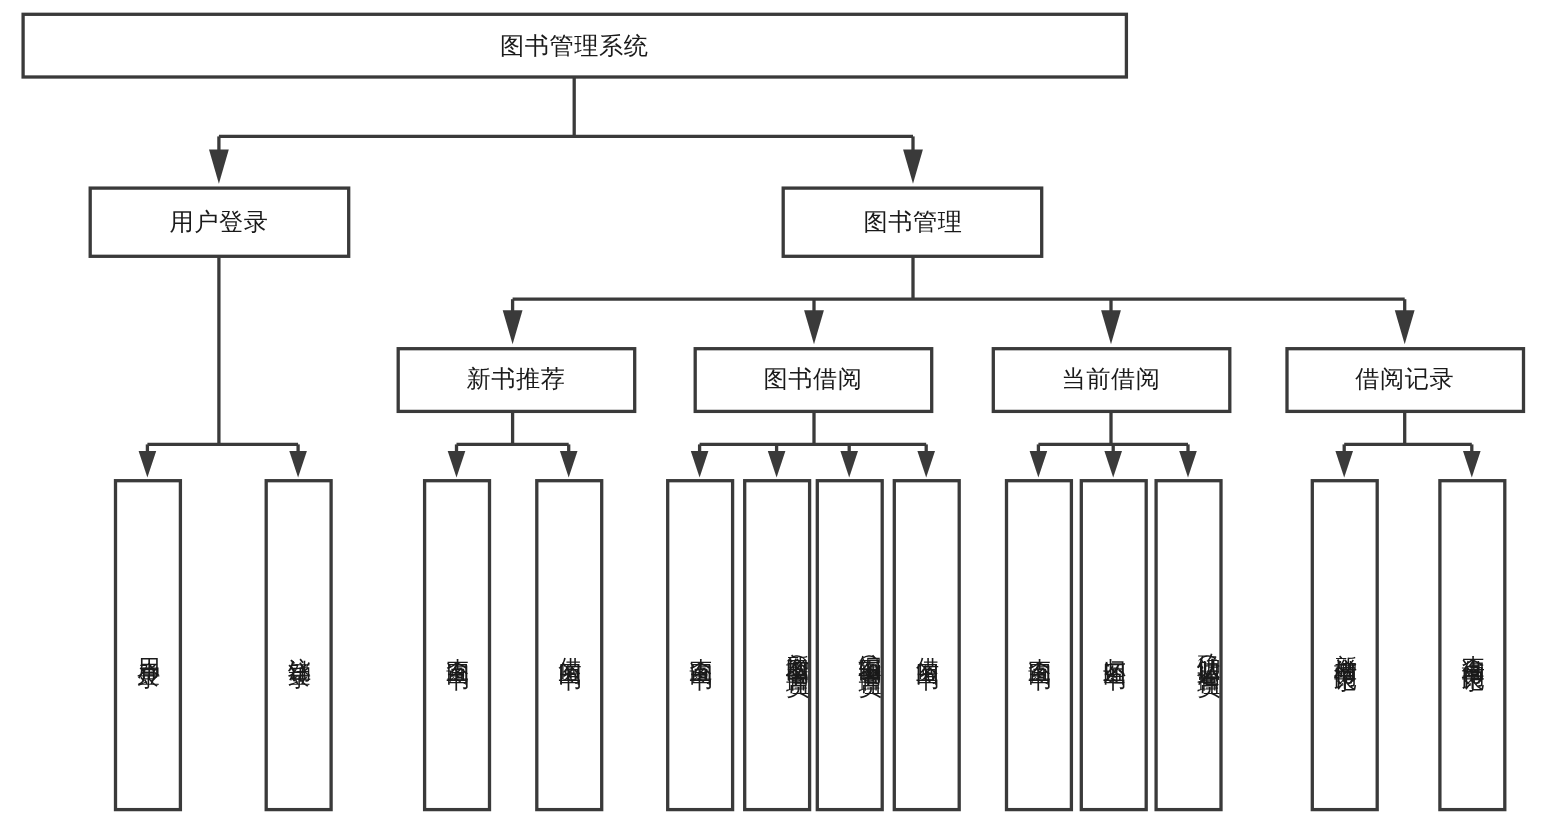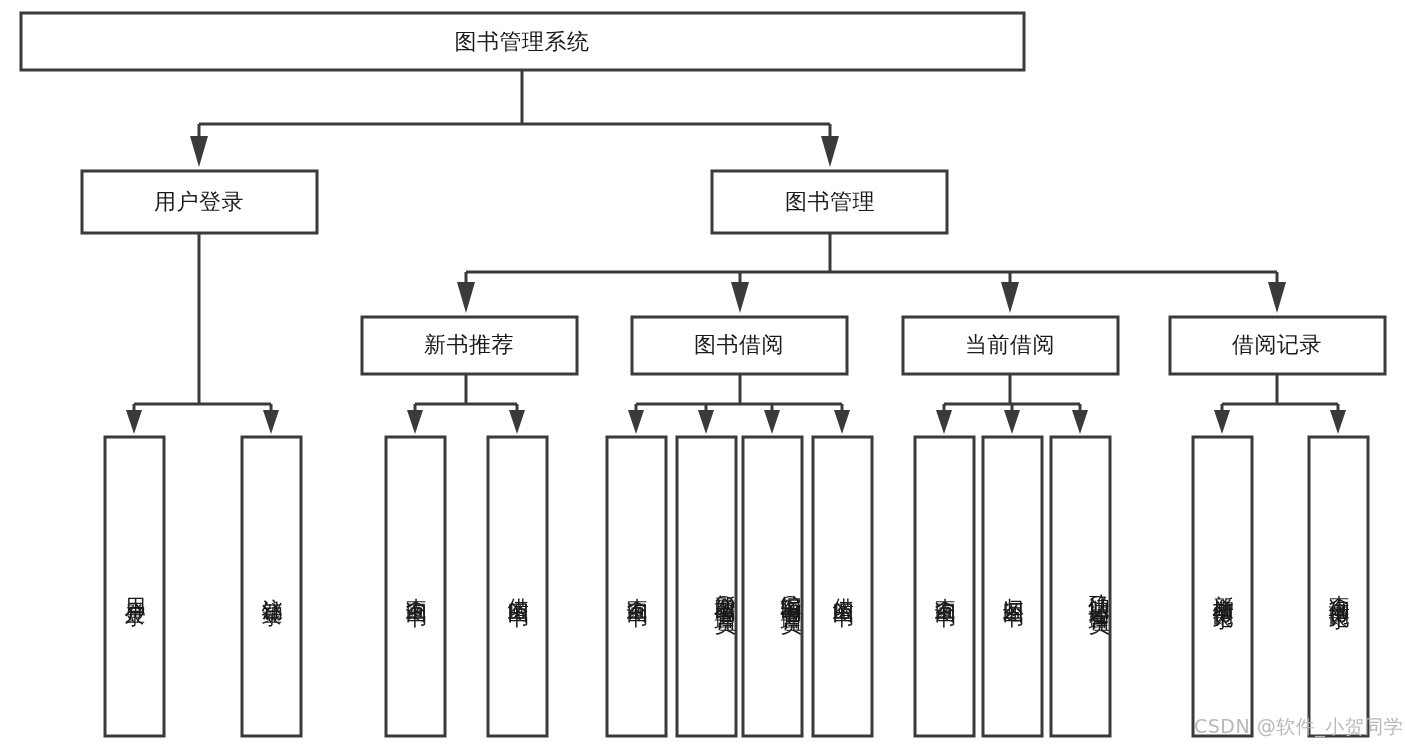--- a/index.html
+++ b/index.html
@@ -229,15 +229,14 @@
   <div class="leaf-label" style="left:743px; top:437px; width:59px; height:299px; align-items:flex-start; padding-top:8px; box-sizing:border-box;">编辑图书（管理员）</div>
   <div class="leaf-label" style="left:813px; top:437px; width:59px; height:299px;">借阅图书</div>
 
   <div class="leaf-label" style="left:915px; top:437px; width:59px; height:299px;">查询图书</div>
   <div class="leaf-label" style="left:983px; top:437px; width:59px; height:299px;">归还图书</div>
   <div class="leaf-label" style="left:1051px; top:437px; width:59px; height:299px; align-items:flex-start; padding-top:8px; box-sizing:border-box;">确认归还（管理员）</div>
 
   <div class="leaf-label" style="left:1193px; top:437px; width:59px; height:299px;">新增借阅记录</div>
   <div class="leaf-label" style="left:1309px; top:437px; width:59px; height:299px;">查询借阅记录</div>
 
-  <div class="watermark" style="left:1194px; top:714px;">CSDN @软件_小贺同学</div>
 
 </div>
 
 </body></html>

